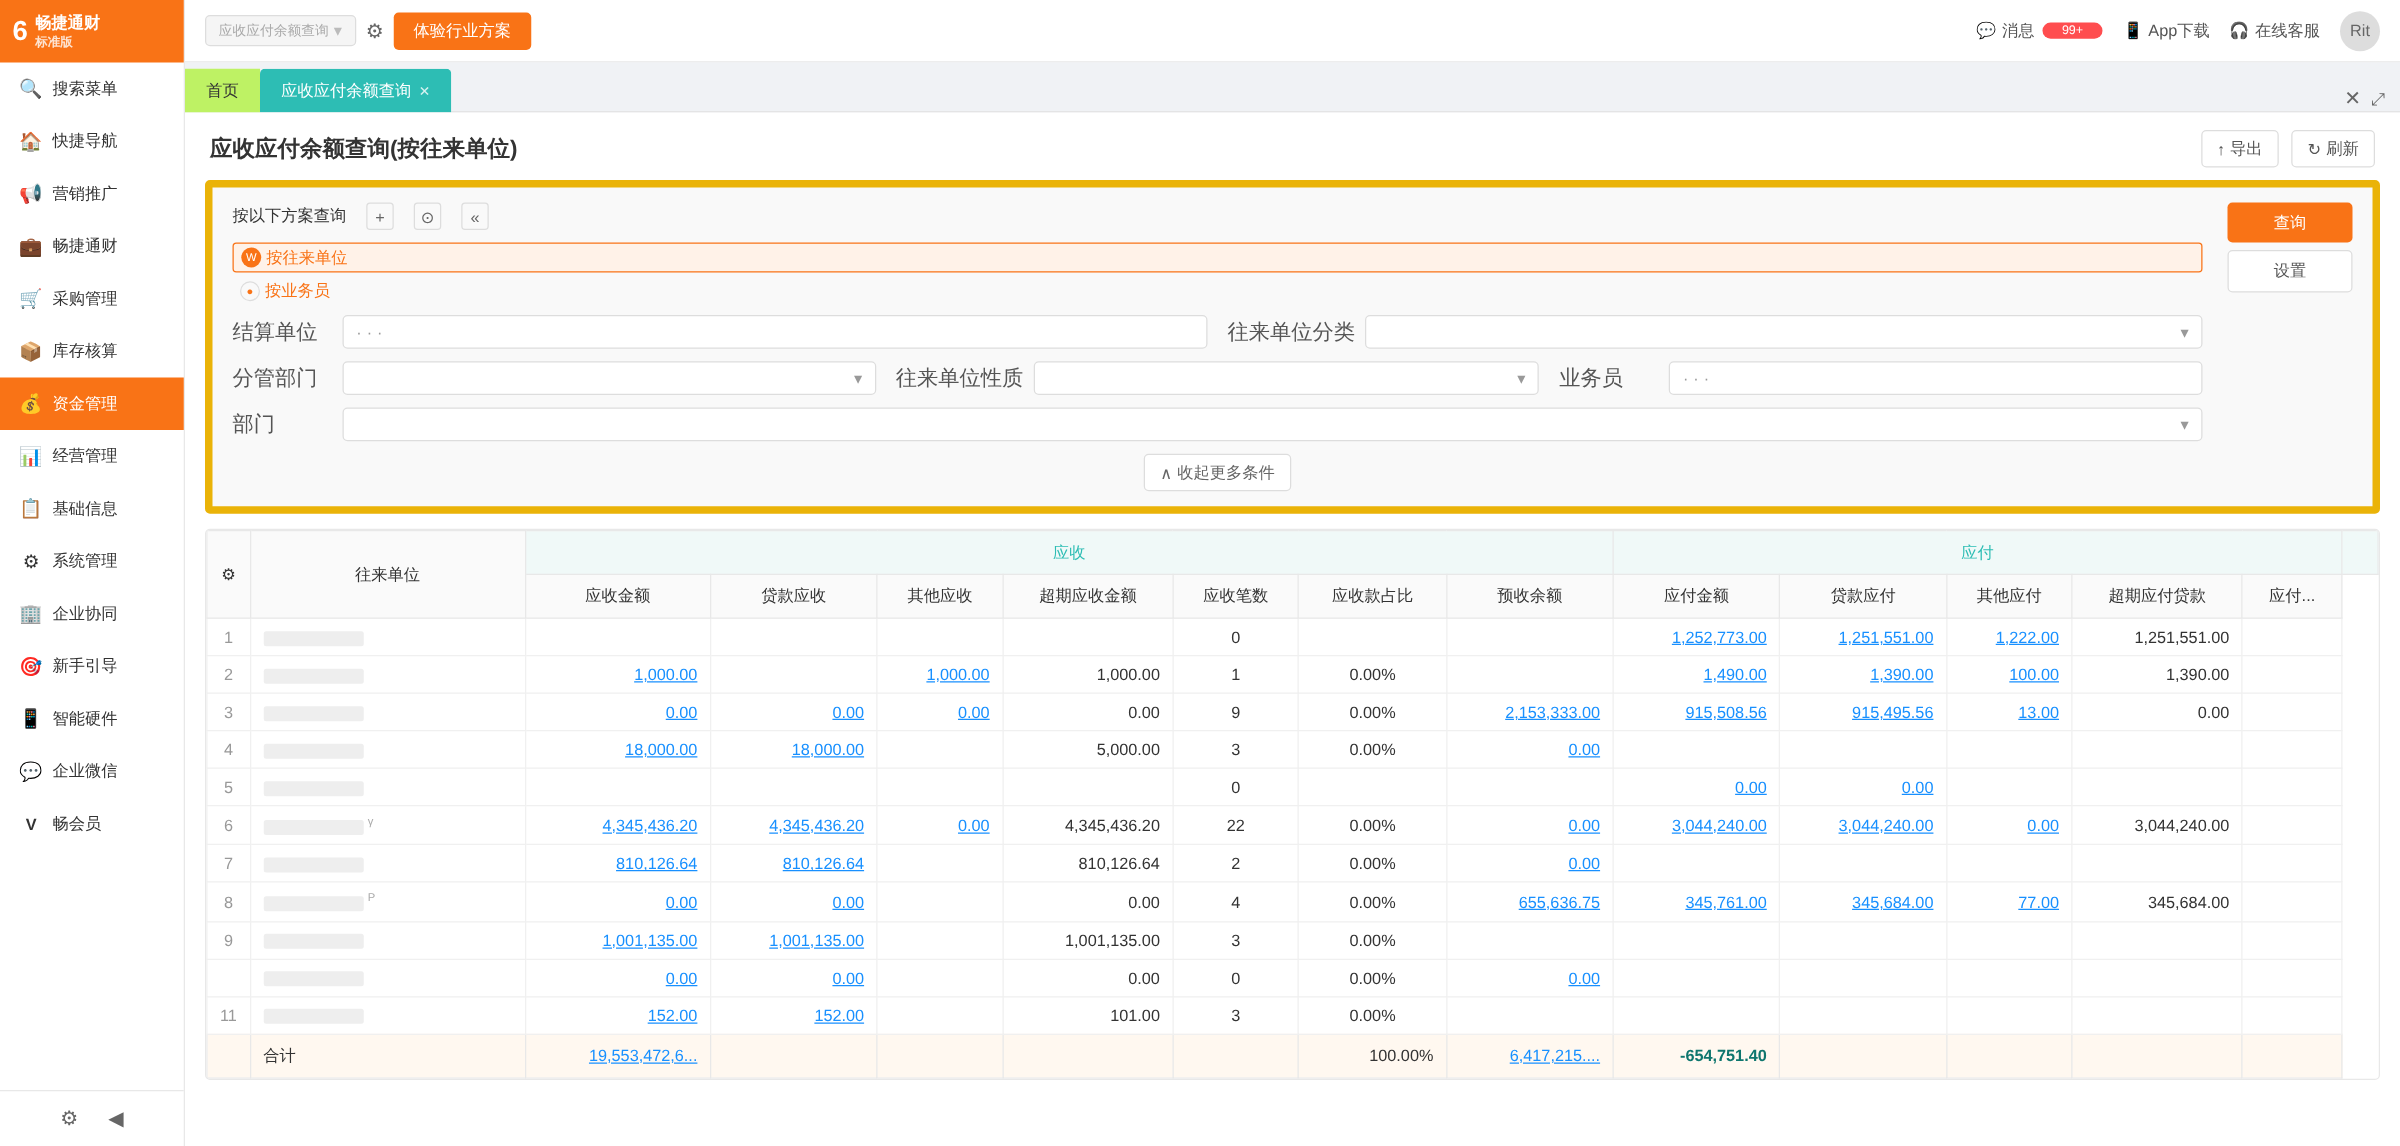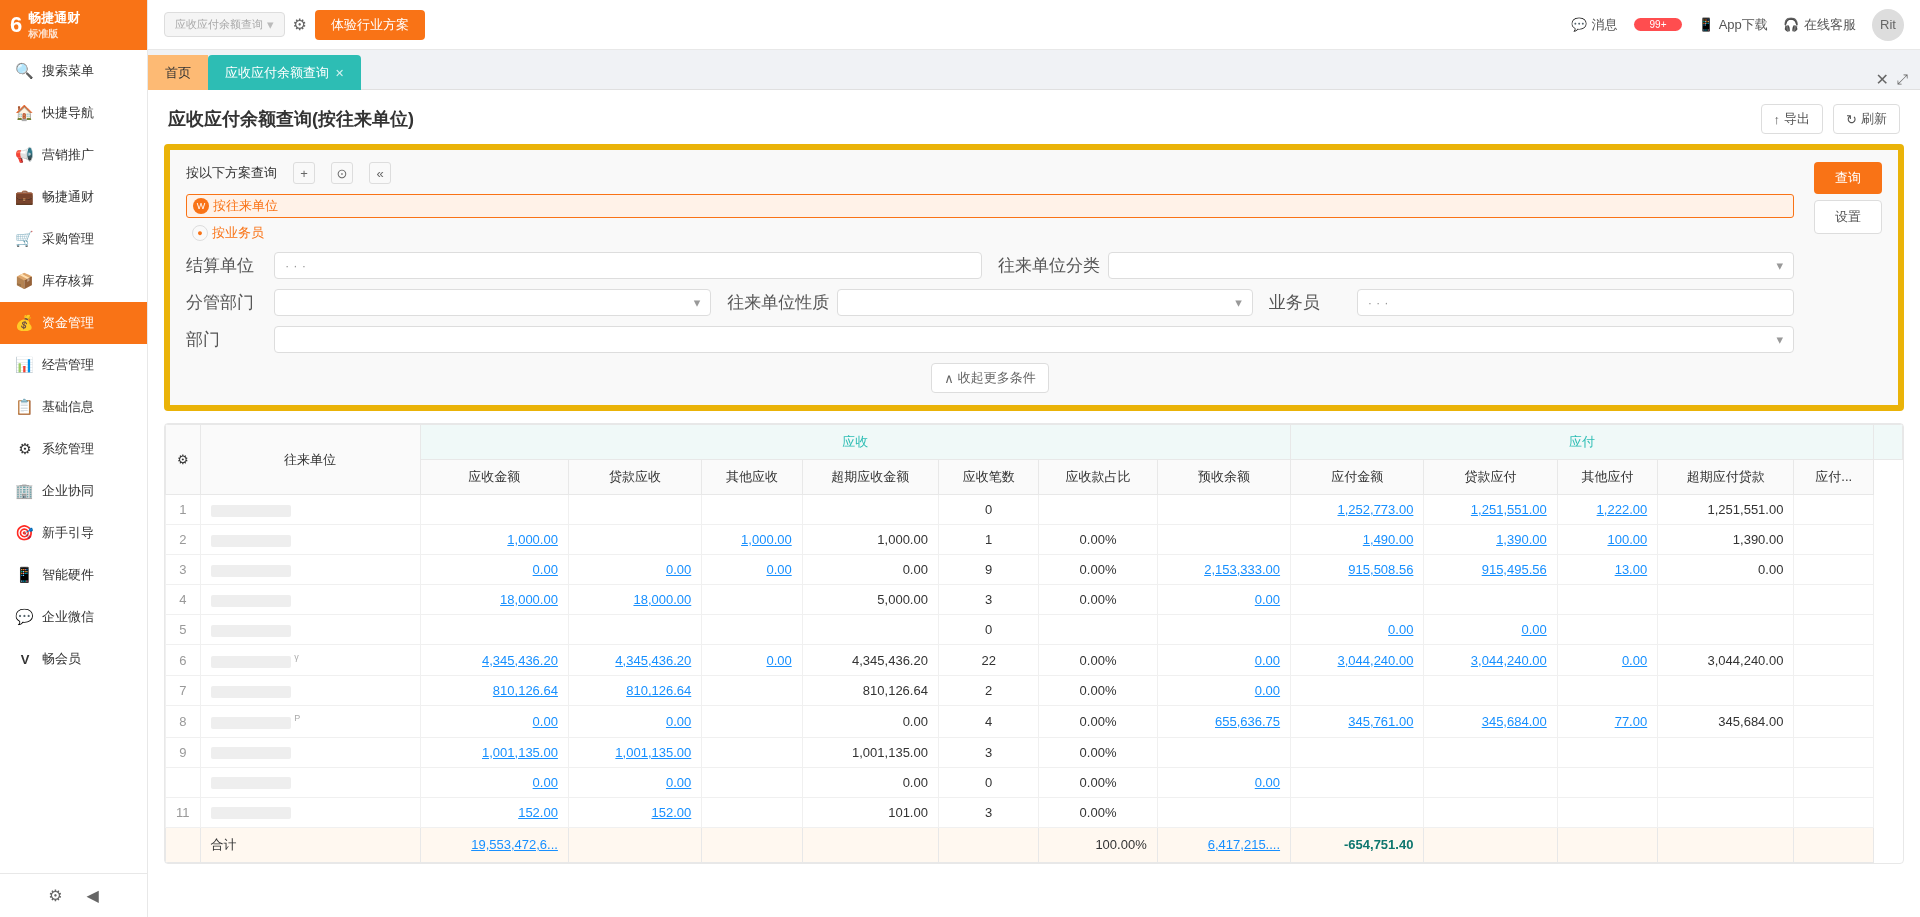--- a/index.html
+++ b/index.html
@@ -16,29 +16,29 @@
     
     .main { flex: 1; display: flex; flex-direction: column; height: 917px; overflow: hidden; }
 
     
     .top-header { height: 50px; background: #fff; display: flex; align-items: center; padding: 0 16px; border-bottom: 1px solid #e8e8e8; gap: 12px; }
     .top-header-left { display: flex; align-items: center; gap: 8px; flex: 1; }
     .breadcrumb-box { background: #f5f5f5; border: 1px solid #ddd; border-radius: 4px; padding: 4px 10px; font-size: 12px; color: #666; display: flex; align-items: center; gap: 4px; }
     .top-header-actions { display: flex; align-items: center; gap: 16px; }
     .btn-industry { background: #f97316; color: white; border: none; padding: 6px 16px; border-radius: 4px; cursor: pointer; font-size: 13px; }
     .header-icon-btn { display: flex; align-items: center; gap: 4px; color: #555; cursor: pointer; font-size: 13px; }
-    .badge-red { background: #ff4d4f; color: white; font-size: 10px; padding: 1px 16px; border-radius: 8px; margin-left: 12px; }
+    .badge-red { background: #ff4d4f; color: white; font-size: 10px; padding: 1px 16px; border-radius: 8px; margin-left: 2px; }
     .user-avatar { width: 32px; height: 32px; border-radius: 50%; background: #ddd; display: flex; align-items: center; justify-content: center; color: #666; font-size: 12px; }
 
     
     .tabs-bar { height: 40px; background: #f0f2f5; display: flex; align-items: flex-end; padding: 0 0; border-bottom: 1px solid #e0e0e0; }
     .tab-item { padding: 8px 16px; cursor: pointer; font-size: 13px; color: #555; border: 1px solid transparent; border-bottom: none; margin-bottom: -1px; display: flex; align-items: center; gap: 6px; }
     .tab-item.active { background: #2dbdb4; color: white; border-radius: 4px 4px 0 0; }
     .tab-item .close-btn { font-size: 11px; opacity: 0.8; }
-    .tab-home { background: #fdba74; color: #333; }
+    .tab-home { background: #bef264; color: #333; }
 
     
     .page-content { flex: 1; background: white; overflow: auto; padding: 0; }
 
     
     .page-header { padding: 14px 20px 10px; display: flex; align-items: center; justify-content: space-between; }
     .page-title { font-size: 18px; font-weight: 600; color: #333; }
     .page-header-actions { display: flex; gap: 10px; }
     .btn-outline { border: 1px solid #ddd; background: white; padding: 5px 12px; border-radius: 4px; cursor: pointer; color: #555; font-size: 13px; display: flex; align-items: center; gap: 4px; }
 
@@ -49,21 +49,21 @@
     .filter-label { color: #333; font-size: 13px; }
     .scheme-option { display: flex; align-items: center; gap: 4px; color: #f97316; cursor: pointer; font-size: 13px; padding: 2px 6px; border-radius: 3px; }
     .scheme-option.active { background: #fff2e8; border: 1px solid #f97316; }
     .field-group { display: flex; align-items: center; gap: 8px; flex: 1; }
     .field-label { color: #555; font-size: 17px; white-space: nowrap; min-width: 80px; }
     .field-input { flex: 1; border: 1px solid #ddd; border-radius: 4px; padding: 5px 10px; background: white; display: flex; align-items: center; justify-content: space-between; cursor: pointer; }
     .field-select { flex: 1; border: 1px solid #ddd; border-radius: 4px; padding: 5px 10px; background: white; display: flex; align-items: center; justify-content: space-between; cursor: pointer; }
     .collapse-btn { background: #fff; border: 1px solid #ddd; border-radius: 4px; padding: 5px 12px; cursor: pointer; color: #666; font-size: 12px; display: flex; align-items: center; gap: 4px; margin: 4px auto 0; width: fit-content; }
     .filter-actions { display: flex; flex-direction: column; gap: 6px; margin-left: 8px; }
     .btn-query { background: #f97316; color: white; border: none; padding: 7px 20px; border-radius: 4px; cursor: pointer; font-size: 13px; }
-    .btn-settings { background: white; border: 1px solid #ddd; padding: 7px 20px; border-radius: 4px; cursor: pointer; color: #555; font-size: 13px; }
+    .btn-settings { background: white; border: 1px solid #ddd; padding: 7px 36px; border-radius: 4px; cursor: pointer; color: #555; font-size: 13px; }
 
     
     .table-container { margin: 12px 16px 0; overflow: auto; border: 1px solid #e8e8e8; border-radius: 4px; }
     table { width: 100%; border-collapse: collapse; font-size: 12px; }
     thead th { background: #fafafa; border: 1px solid #e8e8e8; padding: 8px 10px; text-align: center; color: #333; font-weight: 500; white-space: nowrap; }
     thead th.group-header { background: #f0f9f8; color: #2dbdb4; }
     tbody td { border: 1px solid #f0f0f0; padding: 7px 10px; text-align: right; color: #333; white-space: nowrap; }
     tbody td.text-left { text-align: left; }
     tbody td.text-center { text-align: center; }
     .underline-val { text-decoration: underline; color: #1890ff; cursor: pointer; text-align: right; }

